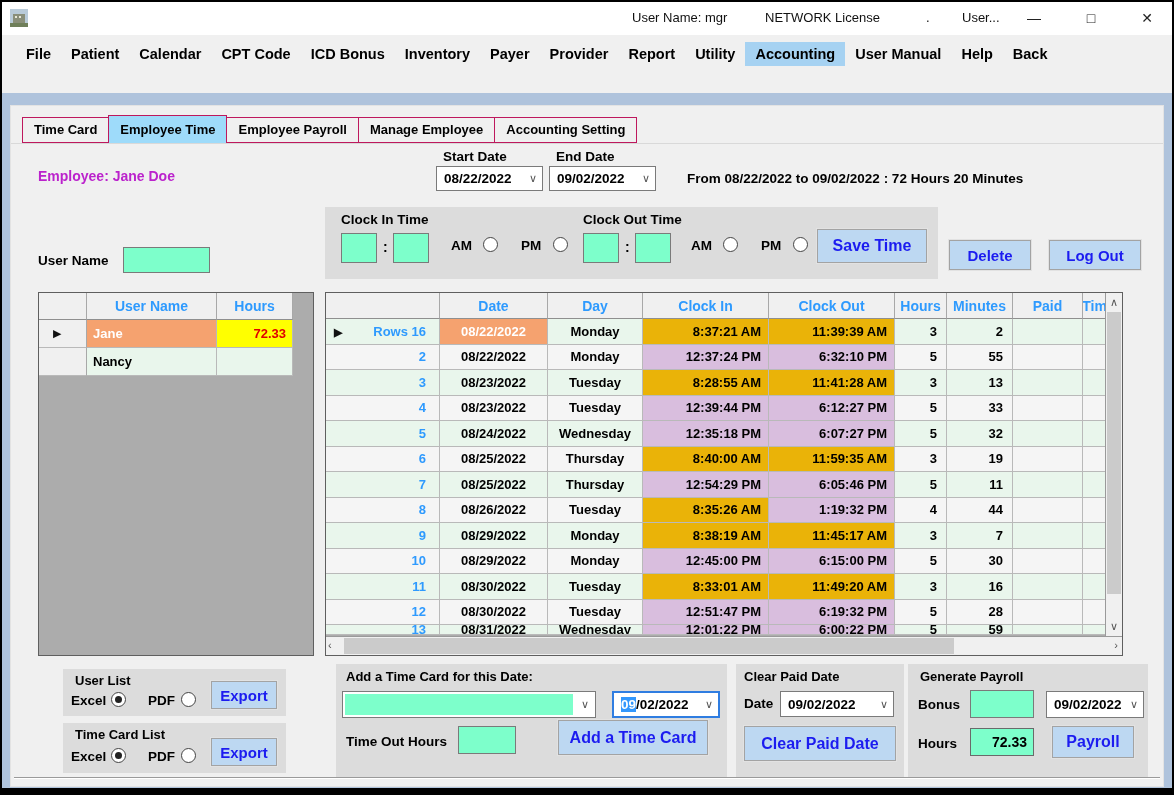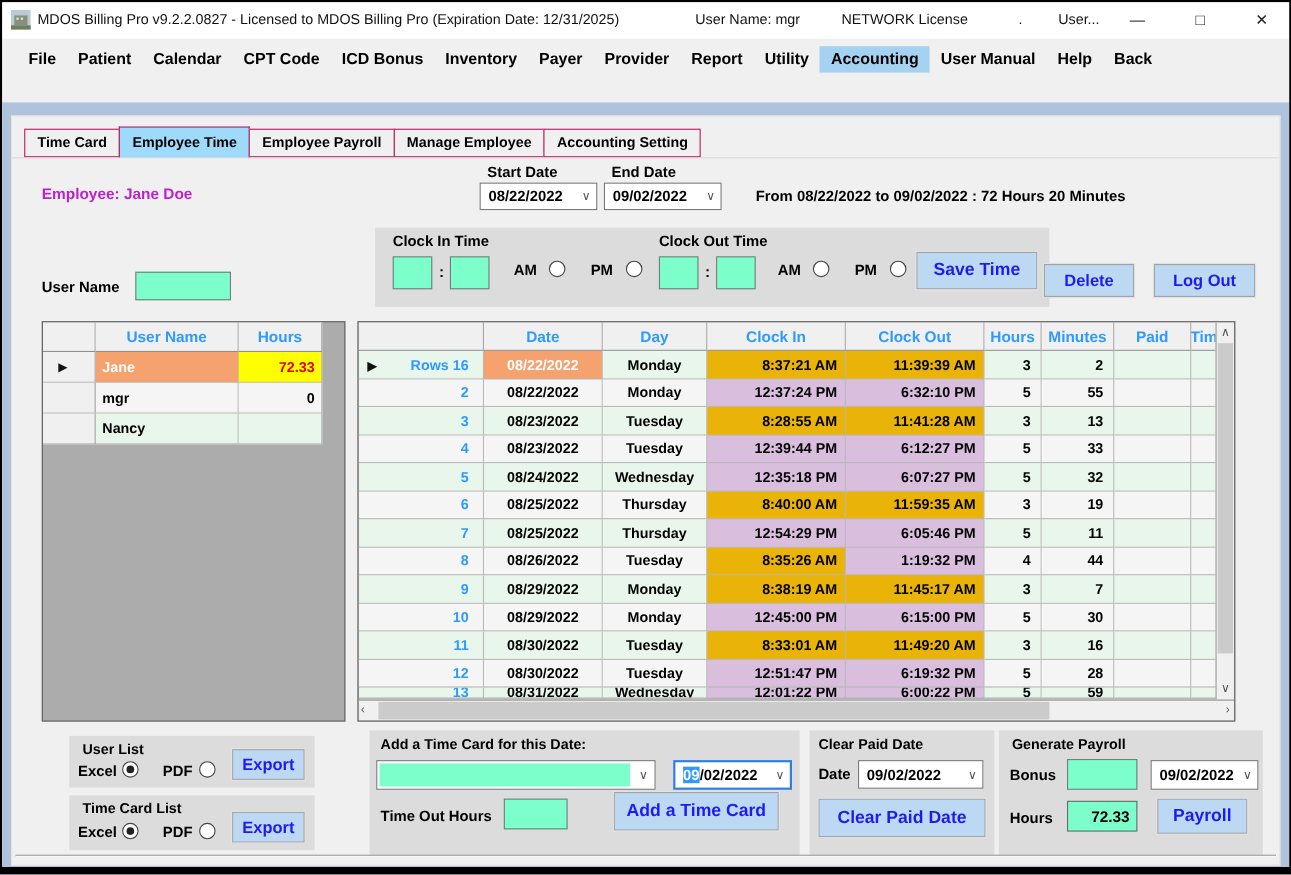--- a/index.html
+++ b/index.html
@@ -24,21 +24,21 @@
   .tab.active{background:#9EDBFA;padding-top:6px;padding-bottom:6px;position:relative;z-index:2;border-bottom:none;}
   .tabline{position:absolute;left:0;right:0;top:37px;height:1px;background:#D9D9D9;}
   
   .lbl{position:absolute;font-weight:bold;font-size:13.5px;color:#000;white-space:nowrap;}
   .employee-lbl{position:absolute;left:27px;top:62px;font-weight:bold;font-size:14px;color:#BB22CC;}
   .combo{position:absolute;height:25px;background:#fff;border:1px solid #7A7A7A;font-weight:bold;font-size:13.5px;
     display:flex;align-items:center;padding-left:7px;white-space:nowrap;}
   .combo .chev{margin-left:auto;padding:0 5px;color:#555;font-size:11px;font-weight:normal;}
   
   .graypanel{position:absolute;background:#DCDCDC;}
-  .clock-panel{left:314px;top:101px;width:613px;height:72px;margin-left:16px;}
+  .clock-panel{left:314px;top:101px;width:613px;height:72px;}
   .mint{background:#7DFFCB;border:1px solid #7A7A7A;}
   .mintbox{position:absolute;width:36px;height:30px;}
   .colon{position:absolute;font-weight:bold;font-size:14px;}
   .radio{position:absolute;width:15px;height:15px;border:1px solid #444;border-radius:50%;background:#fff;}
   .radio.sel::after{content:"";position:absolute;left:3px;top:3px;width:7px;height:7px;border-radius:50%;background:#222;}
   .btn{position:absolute;background:#BDD8F2;border:1px solid #A3A3A3;outline:1px solid #E2E2E2;
     color:#1C1CF0;font-weight:bold;display:flex;align-items:center;justify-content:center;cursor:default;}
   .username-input{position:absolute;left:112px;top:141px;width:87px;height:26px;}
   
   .ugrid{position:absolute;left:27px;top:186px;width:276px;height:364px;background:#ACACAC;border:1px solid #5F5F5F;overflow:hidden;}
@@ -108,21 +108,20 @@
 <div class="window">
 
   <div class="titlebar">
     <svg class="appicon" viewBox="0 0 18 18">
       <rect x="0" y="0" width="18" height="18" fill="#B9CBD9"></rect>
       <rect x="3" y="5" width="12" height="9" fill="#8A8F7A"></rect>
       <rect x="5" y="7" width="2" height="2" fill="#E8E8D8"></rect>
         <rect x="9" y="7" width="2" height="2" fill="#E8E8D8"></rect>
       <rect x="0" y="14" width="18" height="4" fill="#6F7F5A"></rect>
     </svg>
-    <span class="txt" style="left:32px">MDOS Billing Pro v9.2.2.0827 - Licensed to MDOS Billing Pro (Expiration Date: 12/31/2025)</span>
     <span class="txt" style="left:630px">User Name: mgr</span>
     <span class="txt" style="left:763px">NETWORK License</span>
     <span class="txt" style="left:924px">.</span>
     <span class="txt" style="left:960px">User...</span>
     <span class="winbtn" style="left:1015px">—</span>
     <span class="winbtn" style="left:1072px">□</span>
     <span class="winbtn" style="left:1128px">✕</span>
   </div>
 
   <div class="menubar" id="menu-items">
@@ -200,25 +199,20 @@
           <div>Hours</div>
         </div>
         <div id="user-grid-body">
             <div class="ug-row sel">
               <div class="ug-selcell">
                 <span class="arrow">▶</span>
               </div>
               <div class="ug-name">Jane</div>
               <div class="ug-hours hl">72.33</div>
             </div>
-            <div class="ug-row even">
-              <div class="ug-selcell"></div>
-              <div class="ug-name">mgr</div>
-              <div class="ug-hours">0</div>
-            </div>
             <div class="ug-row odd">
               <div class="ug-selcell"></div>
               <div class="ug-name">Nancy</div>
               <div class="ug-hours"></div>
             </div>
           </div>
       </div>
 
       <div class="tgrid">
         <div class="tg-head" id="time-grid-head">

